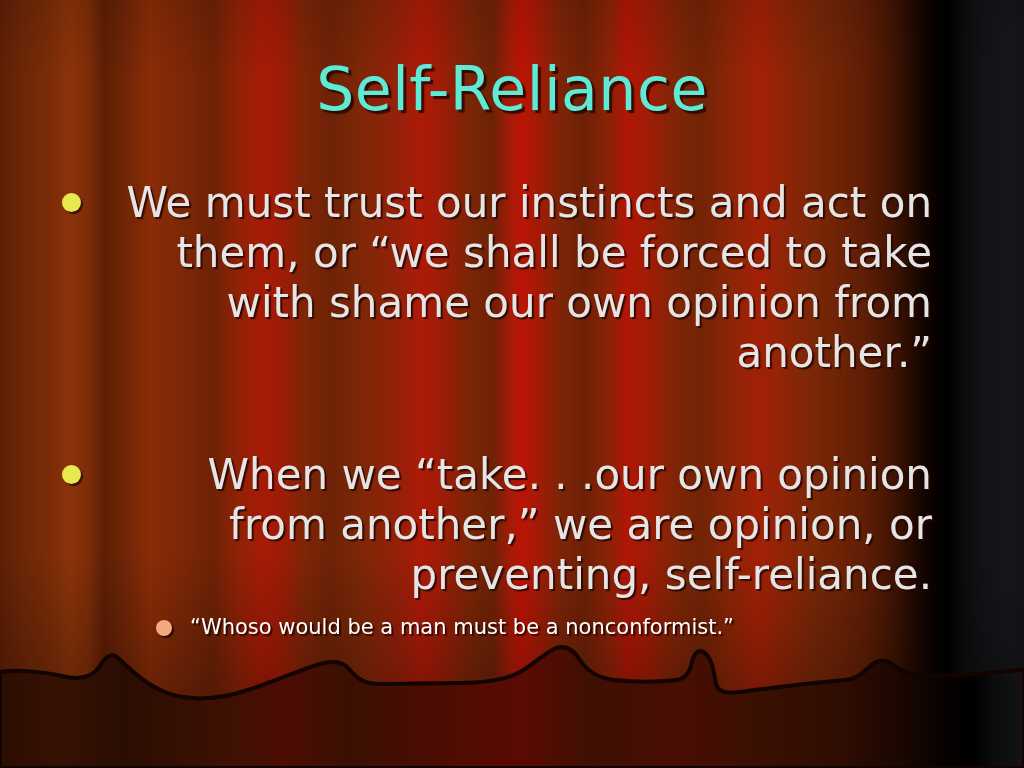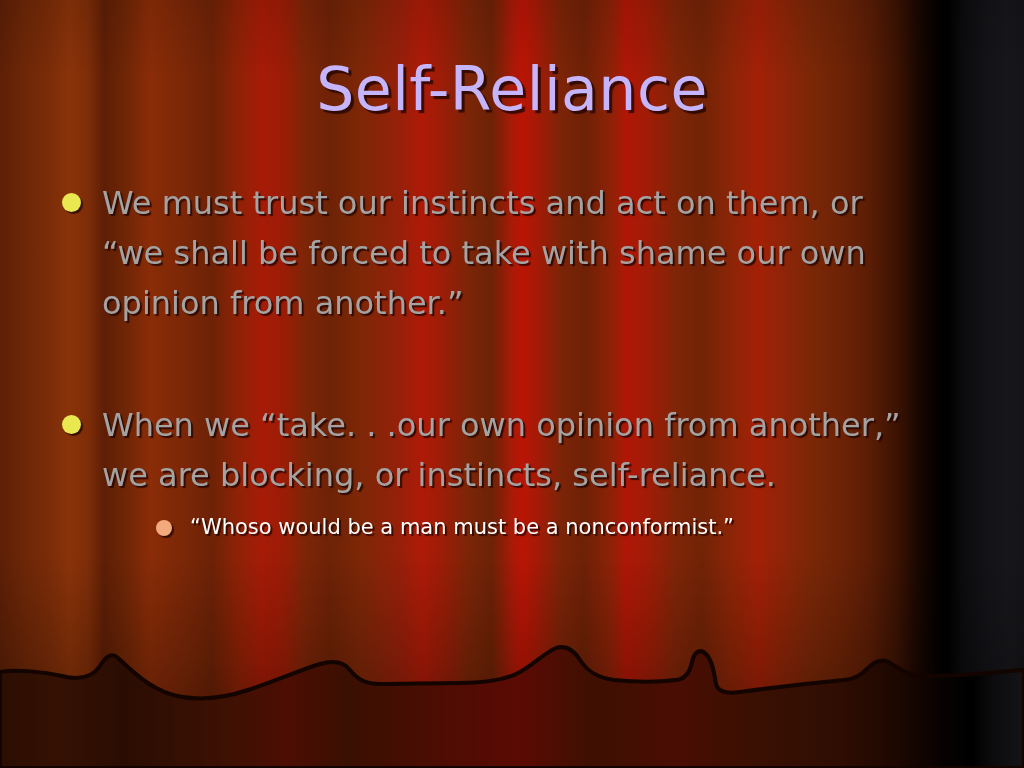--- a/index.html
+++ b/index.html
@@ -107,21 +107,21 @@
   
   .title {
     position: absolute;
     left: 0;
     top: 58px;
     width: 1024px;
     text-align: center;
     font-size: 60px;
     line-height: 1.05;
     letter-spacing: 0.5px;
-    color: #c4b5fd;
+    color: #5eead4;
     text-shadow: 3px 3px 1px rgba(40, 6, 0, 0.85);
     white-space: nowrap;
   }
 
   
   .body-area {
     position: absolute;
     left: 54px;
     top: 178px;
     width: 900px;
@@ -150,25 +150,26 @@
   .level1 > .bullet-dot {
     left: 8px;
     top: 15px;
     width: 19px;
     height: 19px;
     background: #e9e850;
   }
 
   .level1 > .bullet-text {
     display: block;
-    font-size: 32px;
+    font-size: 42px;
     line-height: 50px;
-    color: #a3a3a3;
+    color: #e5e5e5;
     text-shadow: 2px 2px 1px rgba(38, 6, 0, 0.85);
     max-width: 830px;
+    text-align: right;
   }
 
   .sub-wrap {
     margin-top: 6px;
     padding-left: 48px;
   }
 
   .bullet-row.level2 {
     padding-left: 40px;
   }
@@ -253,21 +254,21 @@
 
   <div class="body-area">
 
     <div class="bullet-row level1">
       <span class="bullet-dot"></span>
       <span class="bullet-text">We must trust our instincts and act on them, or “we shall be forced to take with shame our own opinion from another.”</span>
     </div>
 
     <div class="bullet-row level1">
       <span class="bullet-dot"></span>
-      <span class="bullet-text">When we “take. . .our own opinion from another,” we are blocking, or instincts, self-reliance.</span>
+      <span class="bullet-text">When we “take. . .our own opinion from another,” we are opinion, or preventing, self-reliance.</span>
 
       <div class="sub-wrap">
         <div class="bullet-row level2">
           <span class="bullet-dot"></span>
           <span class="bullet-text">“Whoso would be a man must be a nonconformist.”</span>
         </div>
       </div>
     </div>
 
   </div>

